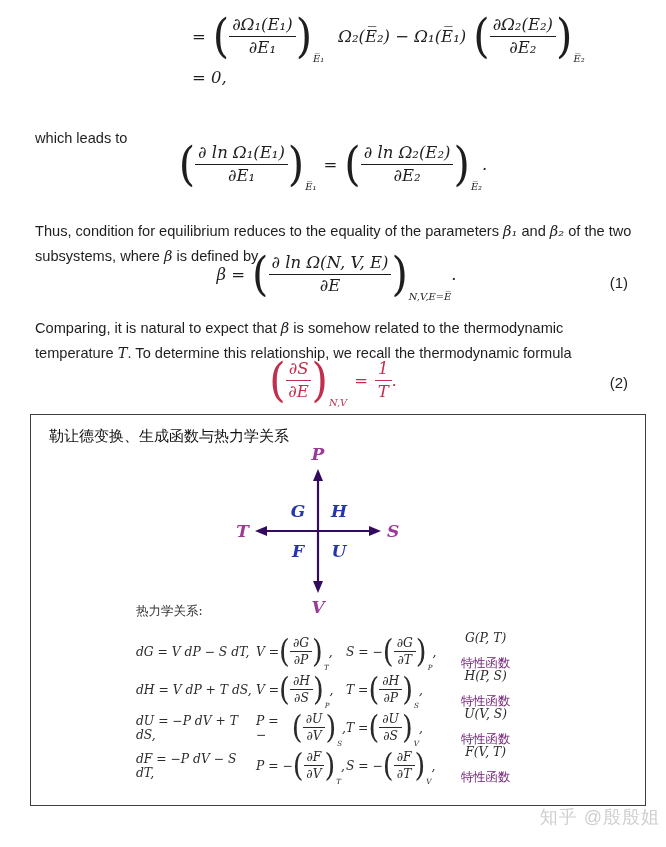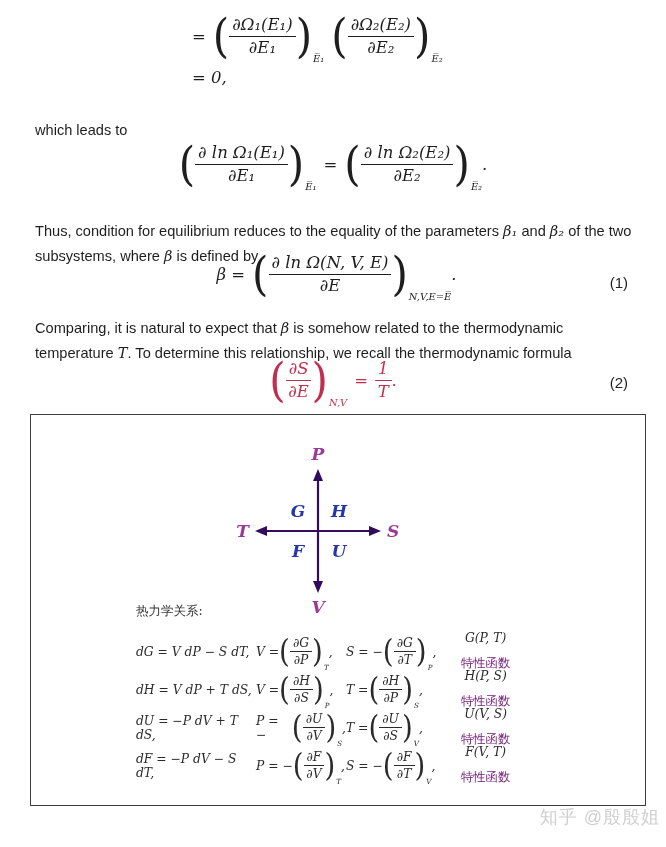--- a/index.html
+++ b/index.html
@@ -17,21 +17,21 @@
         font-family:"DejaVu Serif",serif;font-style:italic;}
   .deq{font-size:16.5px;}
   .eqrow{display:flex;align-items:center;}
   .gap{margin:0 7px;}
   .red{color:#c0304e;}
   .green{color:#3f9e3f;}
   .eqlabel{position:absolute;right:38px;font-size:15px;color:#1e1e1e;font-style:normal;
            font-family:"Liberation Sans",sans-serif;}
   #eq-omega{position:absolute;left:192px;top:14px;}
   #eq-omega .second{display:block;margin-top:9px;}
-  #lead-in{position:absolute;left:35px;top:119px;}
+  #lead-in{position:absolute;left:35px;top:127px;}
   #eq-log{position:absolute;left:0;top:142px;width:100%;display:flex;justify-content:center;}
   #para1{position:absolute;left:35px;top:219px;width:622px;}
   #eq-beta{position:absolute;left:0;top:252px;width:100%;display:flex;justify-content:center;}
   #para2{position:absolute;left:35px;top:316px;width:622px;}
   #eq-st{position:absolute;left:0;top:358px;width:100%;display:flex;justify-content:center;}
   
   #figure-box{position:absolute;left:30px;top:414px;width:614px;height:390px;
               border:1px solid #3e3e3e;background:#fff;}
   .fig-title{position:absolute;left:18px;top:12px;font-size:15px;color:#111;}
   .square{position:absolute;left:212px;top:46px;width:150px;height:140px;}
@@ -66,20 +66,21 @@
       <span>=</span>
       <span class="pfrac gap">
         <span class="mlp">(</span>
         <span class="fcol">
           <span class="fnum">∂Ω₁(E₁)</span>
           <span class="fden">∂E₁</span>
         </span>
         <span class="mrp">)</span>
         <span class="psub">E̅₁</span>
       </span>
+      <span class="gap">Ω₂(E̅₂) − Ω₁(E̅₁)</span>
       <span class="pfrac">
         <span class="mlp">(</span>
         <span class="fcol">
           <span class="fnum">∂Ω₂(E₂)</span>
           <span class="fden">∂E₂</span>
         </span>
         <span class="mrp">)</span>
         <span class="psub">E̅₂</span>
       </span>
     </div>
@@ -155,20 +156,21 @@
       <span class="fcol">
         <span class="fnum">1</span>
         <span class="fden">T</span>
       </span>
       <span>.</span>
     </div>
     <span class="eqlabel" style="top:16px;">(2)</span>
   </div>
 
   <div id="figure-box">
+    <div class="fig-title">勒让德变换、生成函数与热力学关系</div>
 
     <div class="square">
       <svg width="150" height="140" viewBox="0 0 150 140">
         <line x1="75" y1="18" x2="75" y2="122" stroke="#330b5e" stroke-width="2.2"></line>
         <line x1="22" y1="70" x2="128" y2="70" stroke="#330b5e" stroke-width="2.2"></line>
         <polygon points="75,8 70,20 80,20" fill="#330b5e"></polygon>
         <polygon points="75,132 70,120 80,120" fill="#330b5e"></polygon>
         <polygon points="12,70 24,65 24,75" fill="#330b5e"></polygon>
         <polygon points="138,70 126,65 126,75" fill="#330b5e"></polygon>
       </svg>

